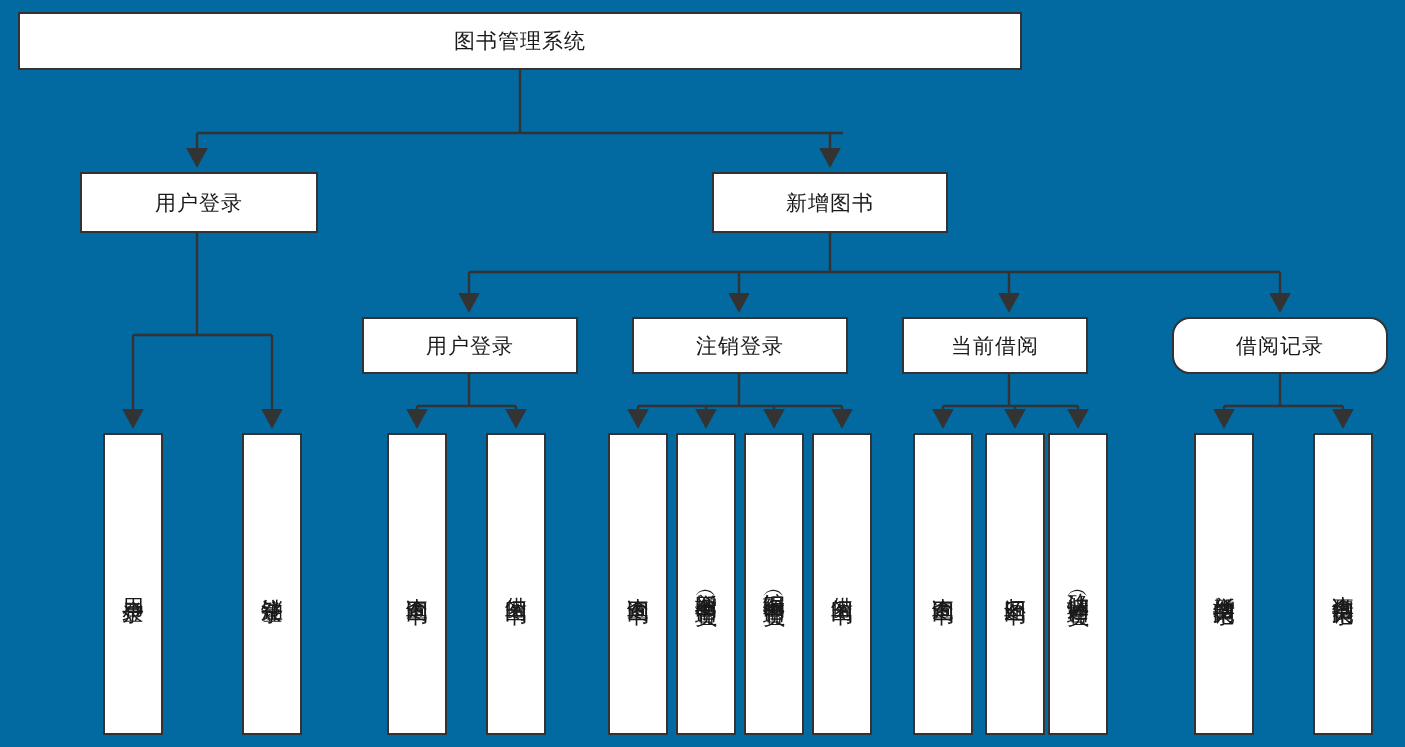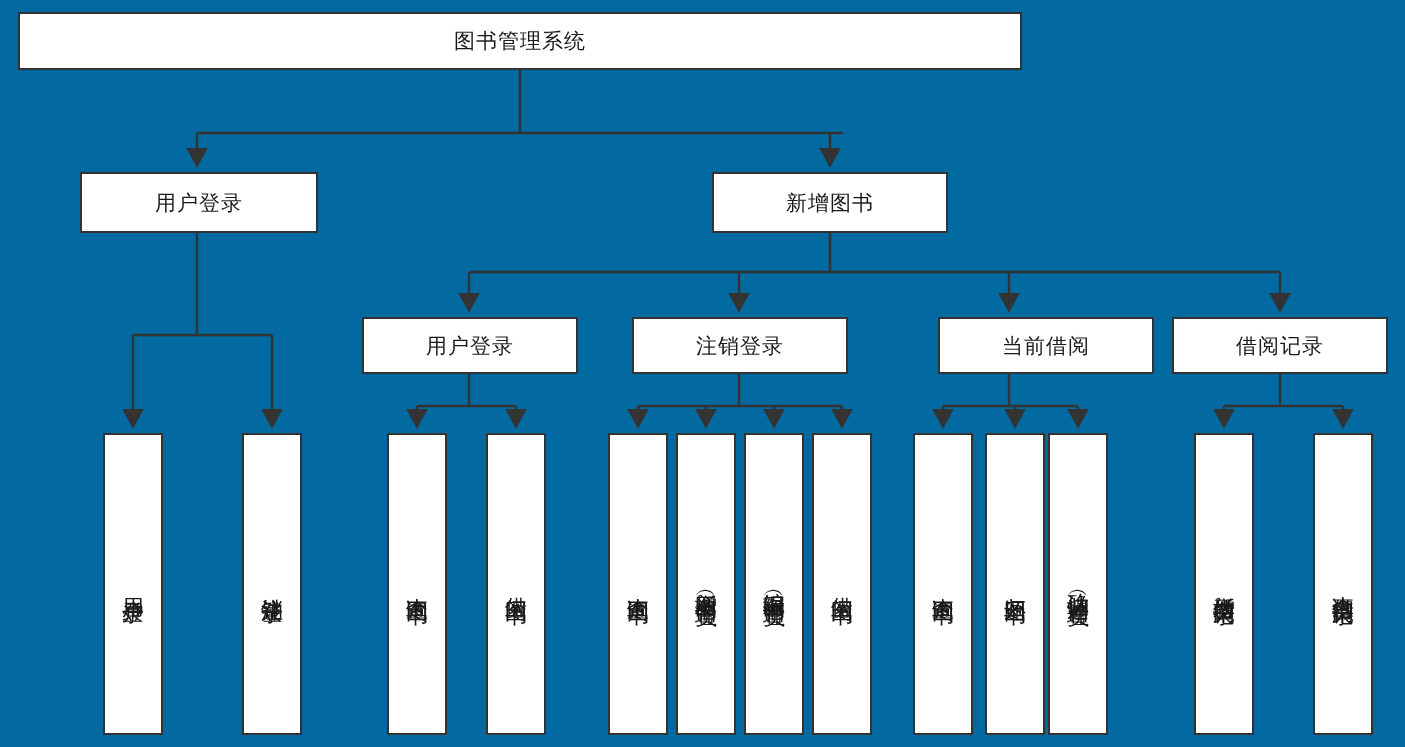--- a/index.html
+++ b/index.html
@@ -128,24 +128,24 @@
   <div class="node horiz" style="left:712px; top:172px; width:236px; height:61px;">
     <span class="label">新增图书</span>
   </div>
 
   <div class="node horiz" style="left:362px; top:317px; width:216px; height:57px;">
     <span class="label">用户登录</span>
   </div>
   <div class="node horiz" style="left:632px; top:317px; width:216px; height:57px;">
     <span class="label">注销登录</span>
   </div>
-  <div class="node horiz" style="left:902px; top:317px; width:216px; height:57px;margin-left:36px;">
+  <div class="node horiz" style="left:902px; top:317px; width:186px; height:57px;">
     <span class="label">当前借阅</span>
   </div>
-  <div class="node horiz" style="left:1172px; top:317px; width:216px; height:57px;">
+  <div class="node horiz" style="left:1172px; top:317px; width:216px; height:57px;border-radius:18px;">
     <span class="label">借阅记录</span>
   </div>
 
   <div class="node vert" style="left:103px; top:433px; width:60px; height:302px;">
     <span class="label">用户登录</span>
   </div>
   <div class="node vert" style="left:242px; top:433px; width:60px; height:302px;">
     <span class="label">注销登录</span>
   </div>
 

